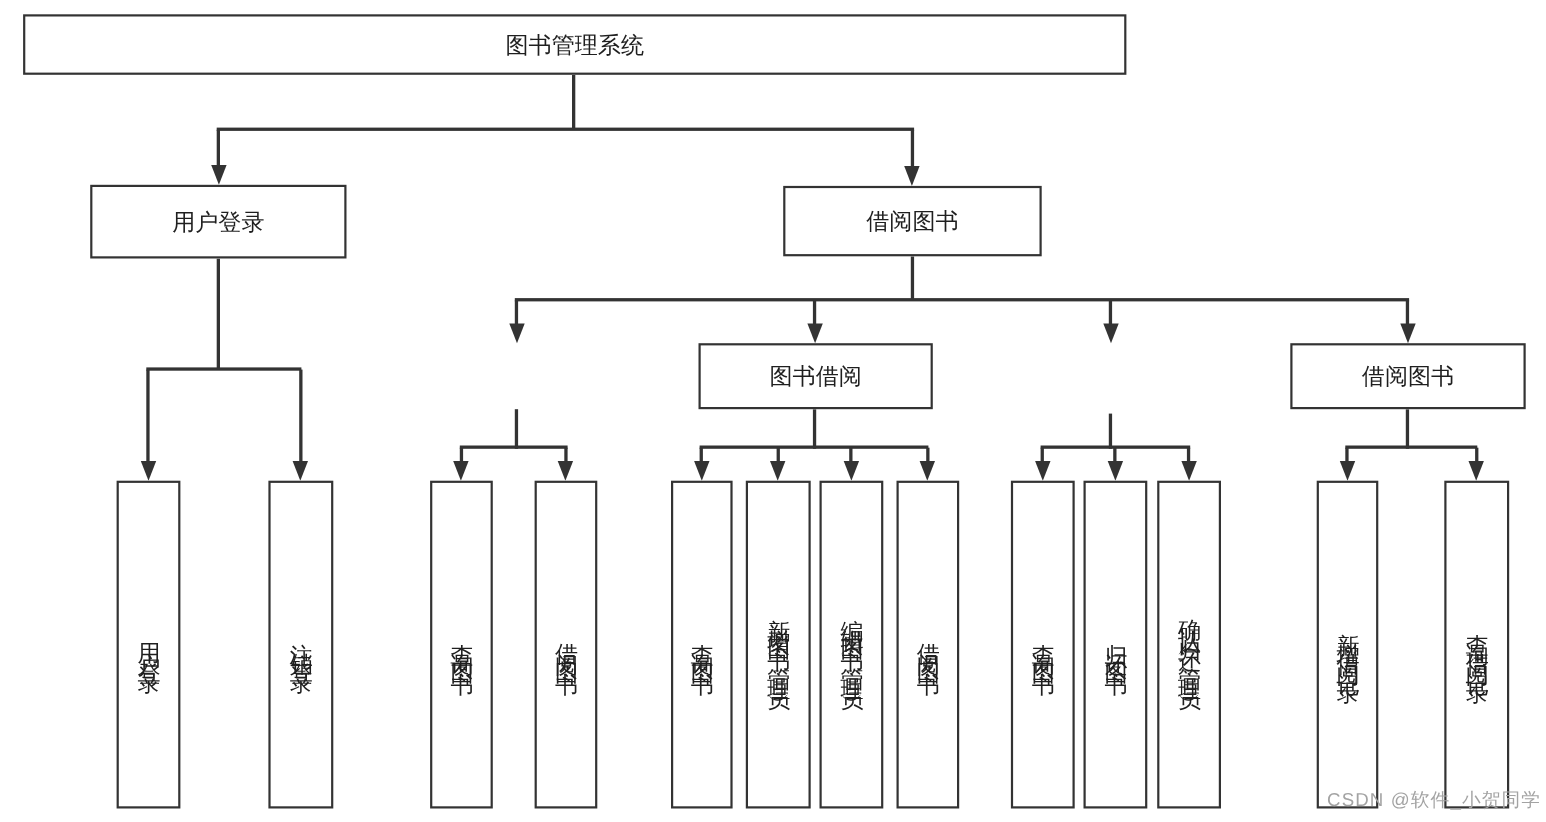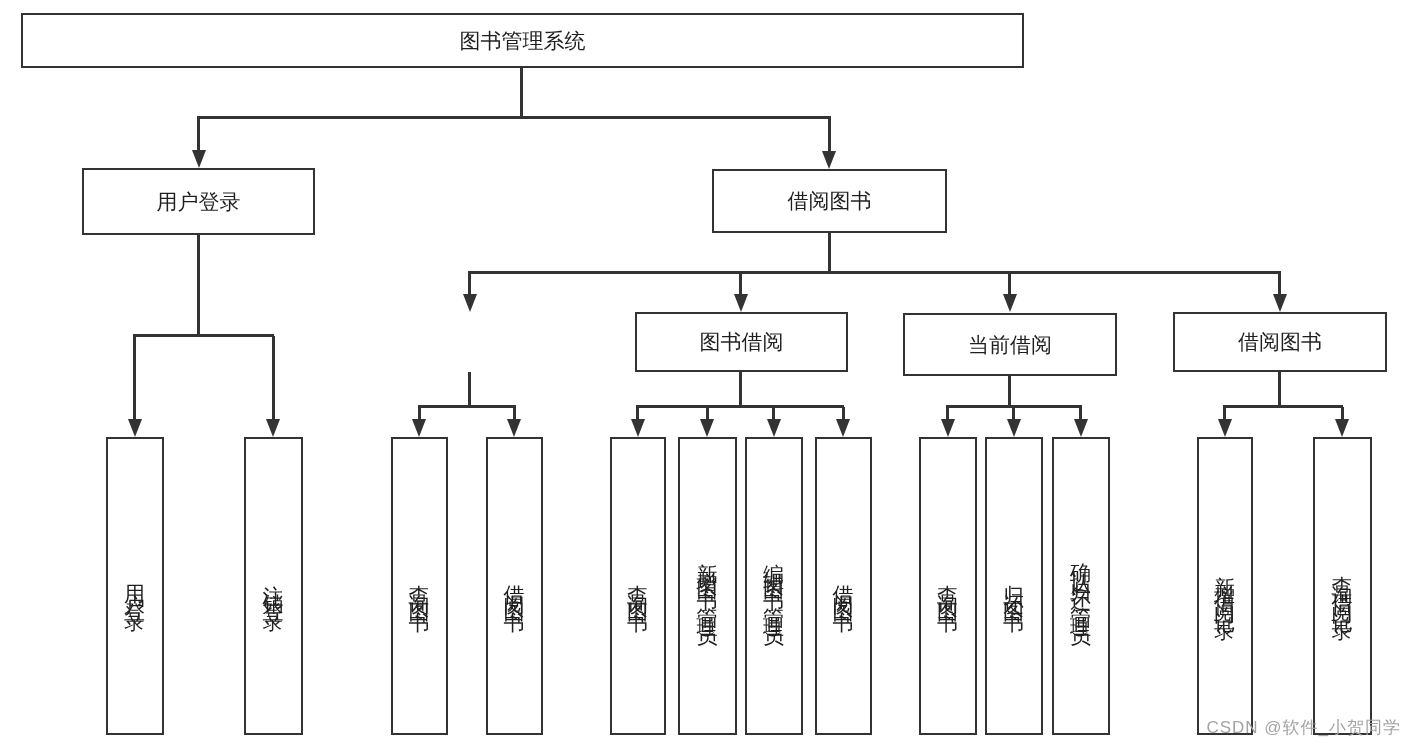--- a/index.html
+++ b/index.html
@@ -100,23 +100,20 @@
   <div class="box" style="left:82px;top:168px;width:233px;height:67px;">
     <span class="lbl">用户登录</span>
   </div>
   <div class="box" style="left:712px;top:169px;width:235px;height:64px;">
     <span class="lbl">借阅图书</span>
   </div>
 
   <div class="box" style="left:635px;top:312px;width:213px;height:60px;text-align:right;">
     <span class="lbl">图书借阅</span>
   </div>
-  <div class="box" style="left:903px;top:313px;width:214px;height:63px;">
-    <span class="lbl">当前借阅</span>
-  </div>
   <div class="box" style="left:1173px;top:312px;width:214px;height:60px;">
     <span class="lbl">借阅图书</span>
   </div>
 
   <div class="box leaf" style="left:106px;top:437px;width:58px;height:298px;">
     <span class="lbl">用户登录</span>
   </div>
   <div class="box leaf" style="left:244px;top:437px;width:59px;height:298px;">
     <span class="lbl">注销登录</span>
   </div>

